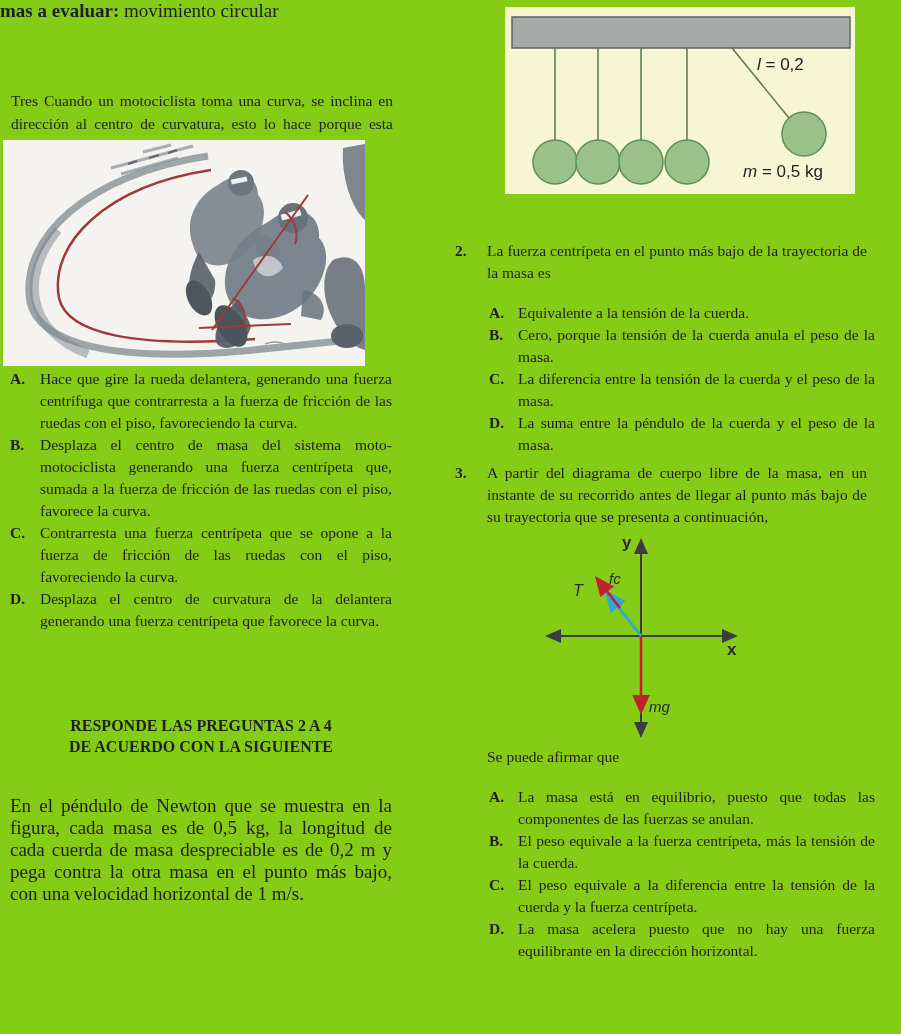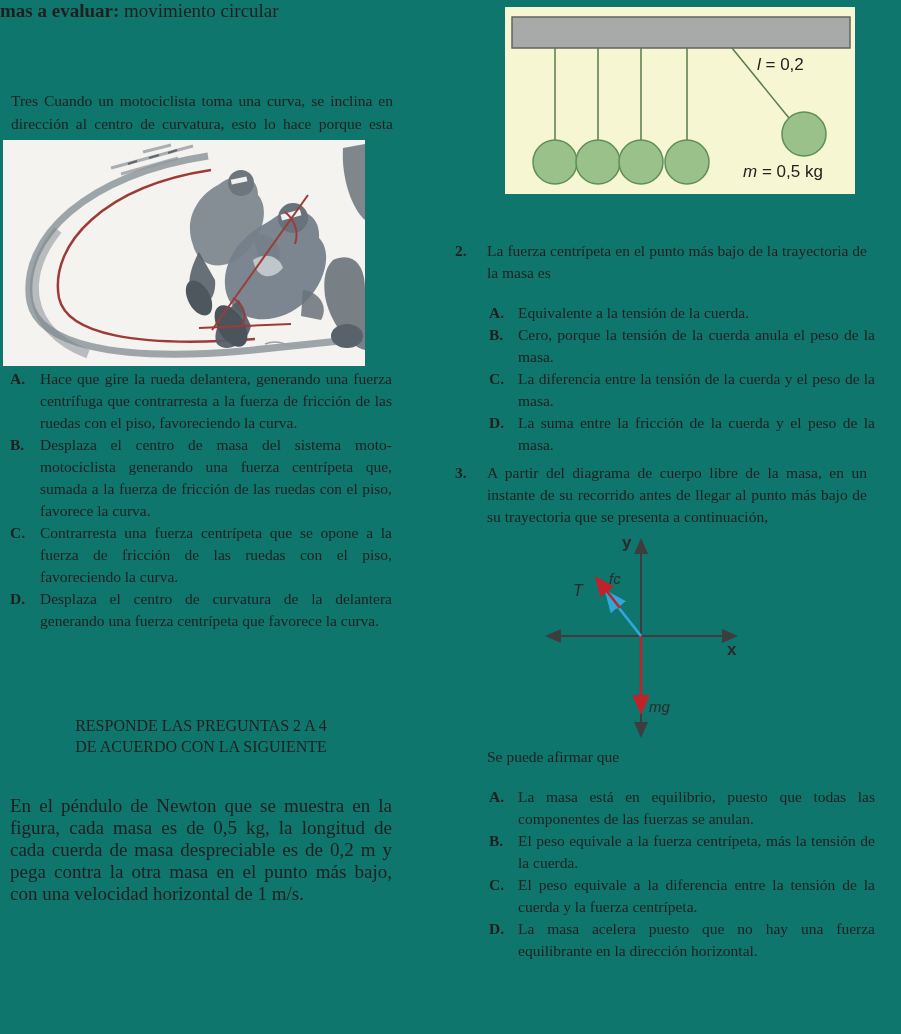--- a/index.html
+++ b/index.html
@@ -1,30 +1,30 @@
 <!DOCTYPE html>
 <html><head>
 <meta charset="utf-8">
 <style>
   html,body{margin:0;padding:0;background:#ffffff;}
-  .page{position:relative;width:901px;height:1034px;background:#0f766e;overflow:hidden;
+  .page{position:relative;width:901px;height:1034px;background:#84cc16;overflow:hidden;
         font-family:"Liberation Serif",serif;color:#1f1f1f;}
   .abs{position:absolute;}
   .title{font-size:19px;}
   .title b{font-weight:bold;}
   .para{font-size:15.5px;line-height:23px;text-align:justify;}
   .para2{font-size:19px;line-height:22px;text-align:justify;}
   .qrow{display:flex;font-size:15.5px;line-height:22px;}
   .qnum{flex:0 0 32px;font-weight:bold;}
   .qtext{flex:1;text-align:justify;}
   .opts .opt{display:flex;font-size:15.5px;line-height:22px;margin:0;}
   .opt .letter{flex:0 0 30px;font-weight:bold;}
   .opt .otext{flex:1;text-align:justify;}
   .opts-r .opt .letter{flex:0 0 29px;}
-  .heading{font-size:16px;font-weight:normal;text-align:center;line-height:21px;}
+  .heading{font-size:16px;font-weight:bold;text-align:center;line-height:21px;}
   .figwrap{background:#f7f6d3;border-radius:17px;}
   svg text{font-family:"Liberation Sans",sans-serif;}
 </style>
 </head>
 <body>
 
 <div class="page">
 
   <div class="abs title" style="left:0;top:11;width:392px;">
     <b>mas a evaluar:</b><span> movimiento circular</span>
@@ -150,21 +150,21 @@
     <div class="opt">
       <span class="letter">B.</span>
       <div class="otext">Cero, porque la tensión de la cuerda anula el peso de la masa.</div>
     </div>
     <div class="opt">
       <span class="letter">C.</span>
       <div class="otext">La diferencia entre la tensión de la cuerda y el peso de la masa.</div>
     </div>
     <div class="opt">
       <span class="letter">D.</span>
-      <div class="otext">La suma entre la fricción de la cuerda y el peso de la masa.</div>
+      <div class="otext">La suma entre la péndulo de la cuerda y el peso de la masa.</div>
     </div>
   </div>
 
   <div class="abs qrow" style="left:455px;top:462px;width:412px;">
     <span class="qnum">3.</span>
     <div class="qtext">A partir del diagrama de cuerpo libre de la masa, en un instante de su recorrido antes de llegar al punto más bajo de su trayectoria que se presenta a continuación,</div>
   </div>
 
   <div class="abs" style="left:520px;top:528px;">
     <svg width="240" height="218" viewBox="0 0 240 218">

